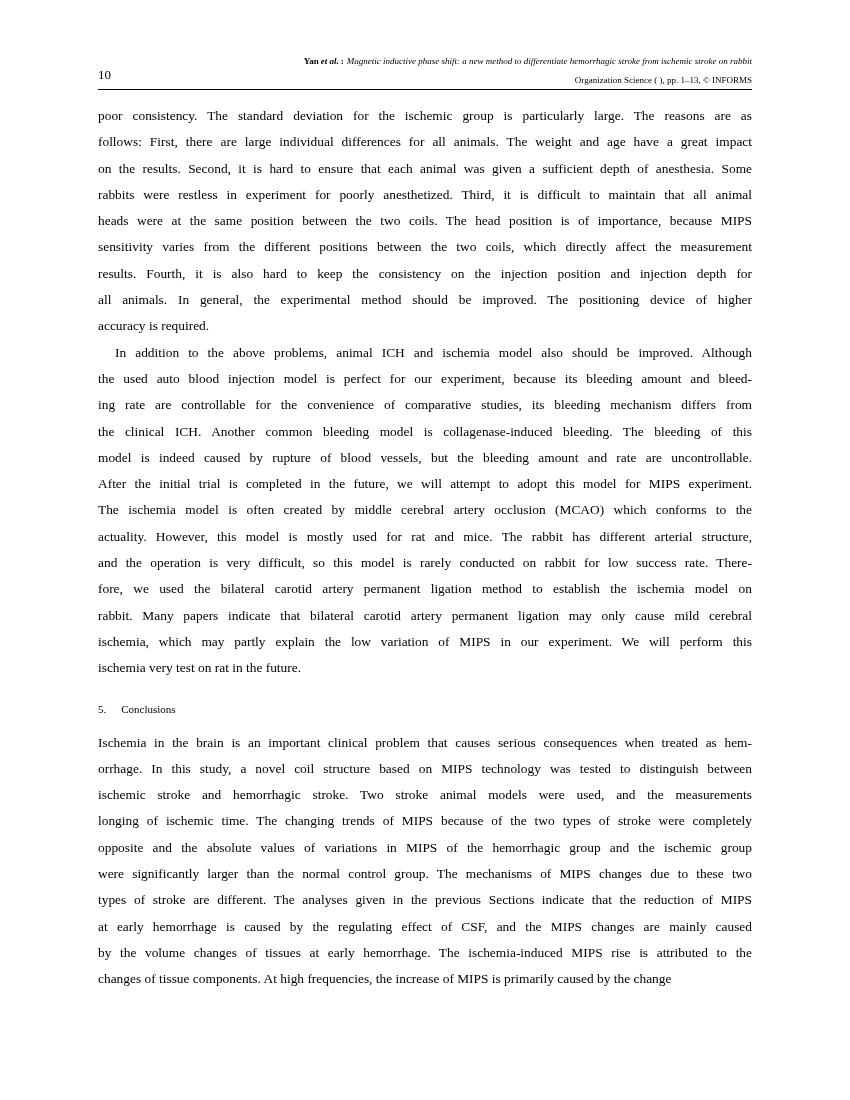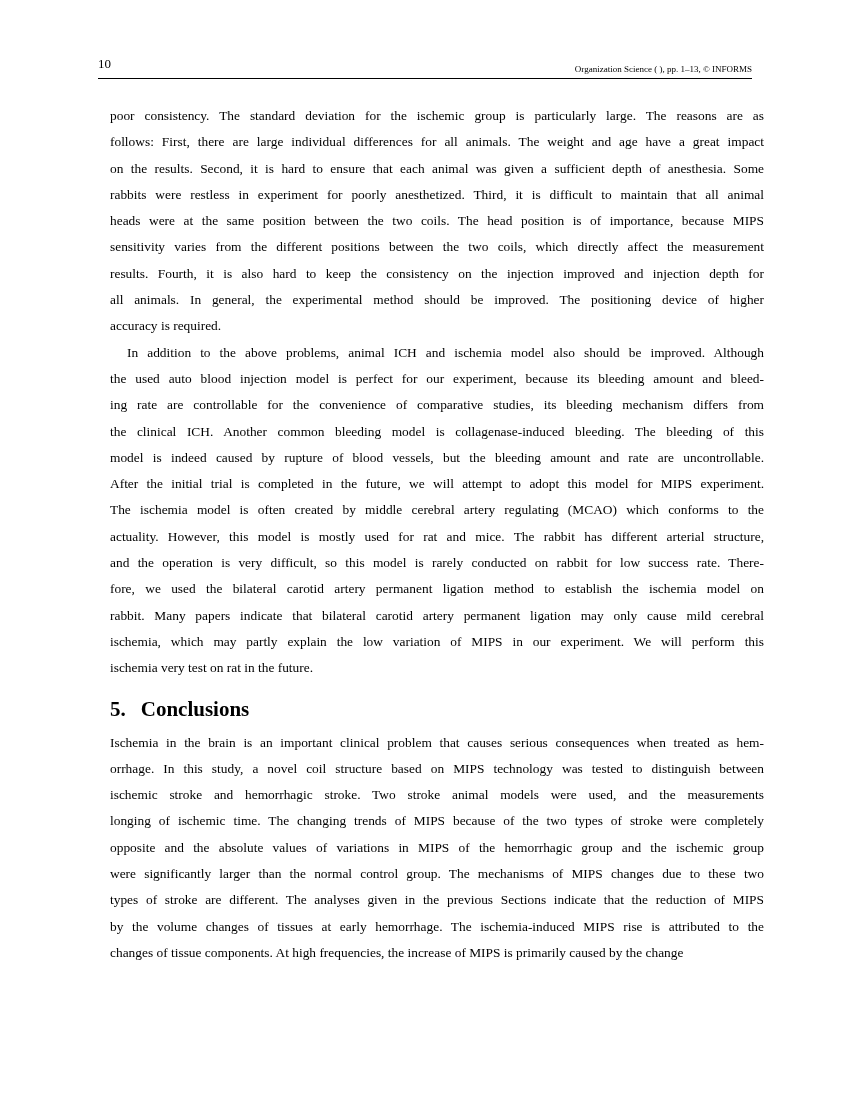--- a/index.html
+++ b/index.html
@@ -45,21 +45,21 @@
   }
   .header-rule {
     border: none;
     border-top: 1.5px solid #000;
     margin: 0;
   }
 
   
   .doc-body {
     position: absolute;
-    left: 110px;
+    left: 98px;
     top: 103px;
     width: 654px;
   }
   .paragraph {
     font-size: 13.4px;
     line-height: 26.3px;
     margin: 0;
   }
   .line {
     text-align: justify;
@@ -67,76 +67,80 @@
     white-space: normal;
   }
   .line.last {
     text-align-last: left;
   }
   .line.indented {
     text-indent: 17px;
   }
 
   .section-heading {
-    font-size: 21px;
-    font-weight: bold;
+    font-size: 11px;
+    font-weight: normal;
     line-height: 22px;
     margin: 16px 0 10px 0;
   }
   .section-heading .heading-number { margin-right: 15px; }
 </style>
 </head>
 <body>
 
 <div class="page">
 
   <div class="running-header">
     <div class="header-meta">
+      <div class="header-line1">
+        <span class="authors-bold">Yan</span><span class="authors-italic">et al.</span><span class="separator">:</span><span class="paper-title">Magnetic inductive phase shift: a new method to differentiate hemorrhagic stroke from ischemic stroke on rabbit</span>
+      </div>
       <div class="header-line2">Organization Science ( ), pp. 1–13, © INFORMS</div>
     </div>
     <span class="page-number">10</span>
     <hr class="header-rule">
   </div>
 
   <div class="doc-body">
     <div class="paragraph">
         <div class="line">poor consistency. The standard deviation for the ischemic group is particularly large. The reasons are as</div>
         <div class="line">follows: First, there are large individual differences for all animals. The weight and age have a great impact</div>
         <div class="line">on the results. Second, it is hard to ensure that each animal was given a sufficient depth of anesthesia. Some</div>
         <div class="line">rabbits were restless in experiment for poorly anesthetized. Third, it is difficult to maintain that all animal</div>
         <div class="line">heads were at the same position between the two coils. The head position is of importance, because MIPS</div>
         <div class="line">sensitivity varies from the different positions between the two coils, which directly affect the measurement</div>
-        <div class="line">results. Fourth, it is also hard to keep the consistency on the injection improved and injection depth for</div>
+        <div class="line">results. Fourth, it is also hard to keep the consistency on the injection position and injection depth for</div>
         <div class="line">all animals. In general, the experimental method should be improved. The positioning device of higher</div>
         <div class="line last">accuracy is required.</div>
       </div>
     <div class="paragraph">
         <div class="line indented">In addition to the above problems, animal ICH and ischemia model also should be improved. Although</div>
         <div class="line">the used auto blood injection model is perfect for our experiment, because its bleeding amount and bleed-</div>
         <div class="line">ing rate are controllable for the convenience of comparative studies, its bleeding mechanism differs from</div>
         <div class="line">the clinical ICH. Another common bleeding model is collagenase-induced bleeding. The bleeding of this</div>
         <div class="line">model is indeed caused by rupture of blood vessels, but the bleeding amount and rate are uncontrollable.</div>
         <div class="line">After the initial trial is completed in the future, we will attempt to adopt this model for MIPS experiment.</div>
-        <div class="line">The ischemia model is often created by middle cerebral artery regulating (MCAO) which conforms to the</div>
+        <div class="line">The ischemia model is often created by middle cerebral artery occlusion (MCAO) which conforms to the</div>
         <div class="line">actuality. However, this model is mostly used for rat and mice. The rabbit has different arterial structure,</div>
         <div class="line">and the operation is very difficult, so this model is rarely conducted on rabbit for low success rate. There-</div>
         <div class="line">fore, we used the bilateral carotid artery permanent ligation method to establish the ischemia model on</div>
         <div class="line">rabbit. Many papers indicate that bilateral carotid artery permanent ligation may only cause mild cerebral</div>
         <div class="line">ischemia, which may partly explain the low variation of MIPS in our experiment. We will perform this</div>
         <div class="line last">ischemia very test on rat in the future.</div>
       </div>
     <div class="section-heading">
       <span class="heading-number">5.</span><span class="heading-title">Conclusions</span>
     </div>
     <div class="paragraph">
         <div class="line">Ischemia in the brain is an important clinical problem that causes serious consequences when treated as hem-</div>
         <div class="line">orrhage. In this study, a novel coil structure based on MIPS technology was tested to distinguish between</div>
         <div class="line">ischemic stroke and hemorrhagic stroke. Two stroke animal models were used, and the measurements</div>
         <div class="line">longing of ischemic time. The changing trends of MIPS because of the two types of stroke were completely</div>
         <div class="line">opposite and the absolute values of variations in MIPS of the hemorrhagic group and the ischemic group</div>
         <div class="line">were significantly larger than the normal control group. The mechanisms of MIPS changes due to these two</div>
         <div class="line">types of stroke are different. The analyses given in the previous Sections indicate that the reduction of MIPS</div>
+        <div class="line">at early hemorrhage is caused by the regulating effect of CSF, and the MIPS changes are mainly caused</div>
         <div class="line">by the volume changes of tissues at early hemorrhage. The ischemia-induced MIPS rise is attributed to the</div>
         <div class="line last">changes of tissue components. At high frequencies, the increase of MIPS is primarily caused by the change</div>
       </div>
   </div>
 
 </div>
 
 </body></html>

